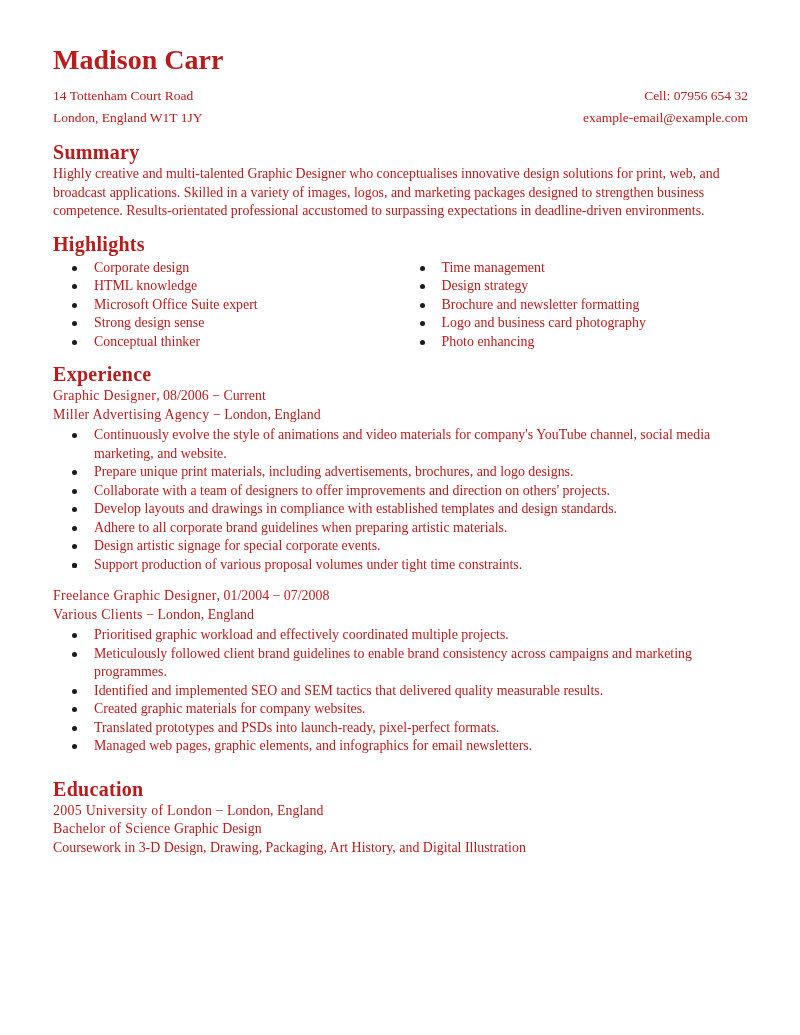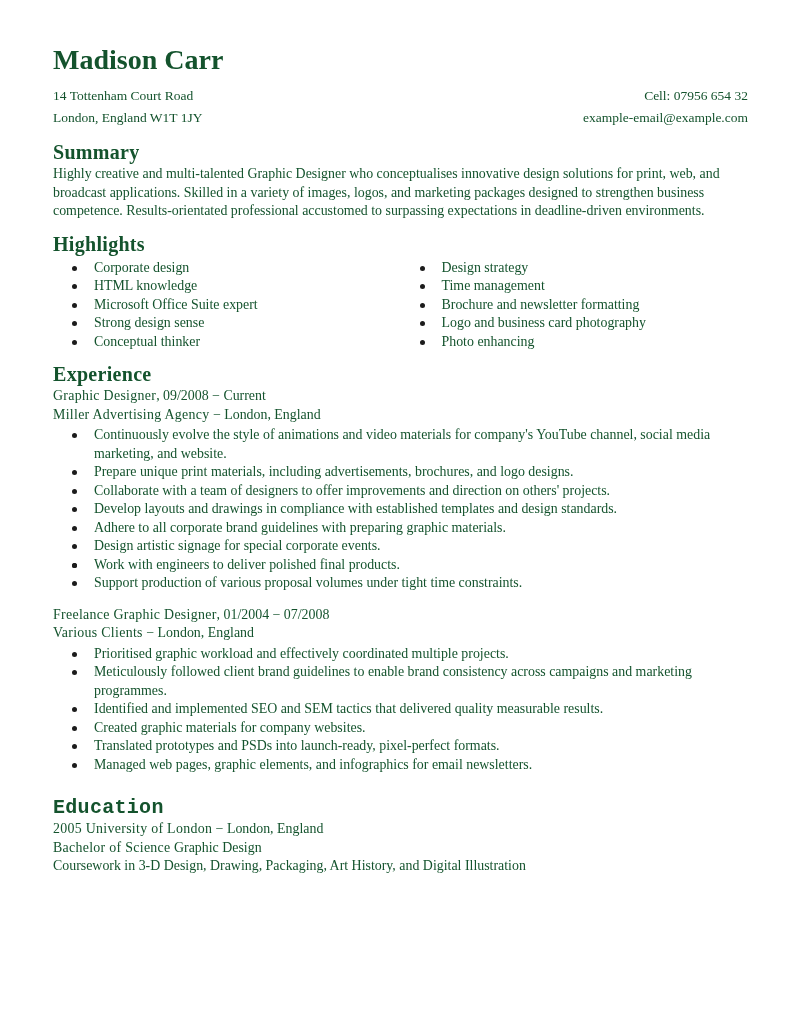--- a/index.html
+++ b/index.html
@@ -2,21 +2,21 @@
 <html><head>
 <meta charset="utf-8">
 <style>
   html, body { margin: 0; padding: 0; background: #ffffff; }
   .page {
     width: 800px;
     height: 1035px;
     box-sizing: border-box;
     padding: 44px 52px 0 53px;
     background: #ffffff;
-    color: #14532d;
+    color: #b91c1c;
     font-family: "Liberation Serif", "DejaVu Serif", serif;
     font-size: 13.9px;
     line-height: 18.5px;
     overflow: hidden;
   }
   .name {
     font-size: 28px;
     line-height: 32px;
     font-weight: bold;
     margin: 0 0 9px 0;
@@ -27,21 +27,21 @@
     font-size: 13.5px;
     line-height: 22px;
   }
   .section-heading {
     font-weight: bold;
     font-size: 20px;
     line-height: 19px;
     letter-spacing: 0.3px;
     margin: 14px 0 3px 0;
   }
-  .section-heading.edu { margin-top: 24px; font-family: Liberation Mono, monospace; }
+  .section-heading.edu { margin-top: 24px; }
   .summary-text { margin: 0; }
   .b { font-weight: normal; letter-spacing: 0.3px; }
   ul.bullets {
     list-style: none;
     margin: 2px 0 0 0;
     padding: 0;
   }
   ul.bullets li {
     position: relative;
     padding-left: 41px;
@@ -85,43 +85,42 @@
       <ul class="bullets">
         <li><span class="dot"></span><span>Corporate design</span></li>
         <li><span class="dot"></span><span>HTML knowledge</span></li>
         <li><span class="dot"></span><span>Microsoft Office Suite expert</span></li>
         <li><span class="dot"></span><span>Strong design sense</span></li>
         <li><span class="dot"></span><span>Conceptual thinker</span></li>
       </ul>
     </div>
     <div class="hl-col">
       <ul class="bullets">
+        <li><span class="dot"></span><span>Time management</span></li>
         <li><span class="dot"></span><span>Design strategy</span></li>
-        <li><span class="dot"></span><span>Time management</span></li>
         <li><span class="dot"></span><span>Brochure and newsletter formatting</span></li>
         <li><span class="dot"></span><span>Logo and business card photography</span></li>
         <li><span class="dot"></span><span>Photo enhancing</span></li>
       </ul>
     </div>
   </div>
 
   <div class="section-heading">Experience</div>
 
   <div class="job first">
-    <p class="line"><span class="b">Graphic Designer</span><span>, 09/2008 − Current</span></p>
+    <p class="line"><span class="b">Graphic Designer</span><span>, 08/2006 − Current</span></p>
     <p class="line"><span class="b">Miller Advertising Agency</span><span> − London, England</span></p>
     <ul class="bullets">
       <li><span class="dot"></span><span>Continuously evolve the style of animations and video materials for company's YouTube channel, social media marketing, and website.</span></li>
       <li><span class="dot"></span><span>Prepare unique print materials, including advertisements, brochures, and logo designs.</span></li>
       <li><span class="dot"></span><span>Collaborate with a team of designers to offer improvements and direction on others' projects.</span></li>
       <li><span class="dot"></span><span>Develop layouts and drawings in compliance with established templates and design standards.</span></li>
-      <li><span class="dot"></span><span>Adhere to all corporate brand guidelines with preparing graphic materials.</span></li>
+      <li><span class="dot"></span><span>Adhere to all corporate brand guidelines when preparing artistic materials.</span></li>
       <li><span class="dot"></span><span>Design artistic signage for special corporate events.</span></li>
       <li><span class="dot"></span></li>
-      <li><span class="dot"></span><span>Work with engineers to deliver polished final products.</span></li>
       <li><span class="dot"></span><span>Support production of various proposal volumes under tight time constraints.</span></li>
     </ul>
   </div>
 
   <div class="job">
     <p class="line"><span class="b">Freelance Graphic Designer</span><span>, 01/2004 − 07/2008</span></p>
     <p class="line"><span class="b">Various Clients</span><span> − London, England</span></p>
     <ul class="bullets">
       <li><span class="dot"></span><span>Prioritised graphic workload and effectively coordinated multiple projects.</span></li>
       <li><span class="dot"></span><span>Meticulously followed client brand guidelines to enable brand consistency across campaigns and marketing programmes.</span></li>

